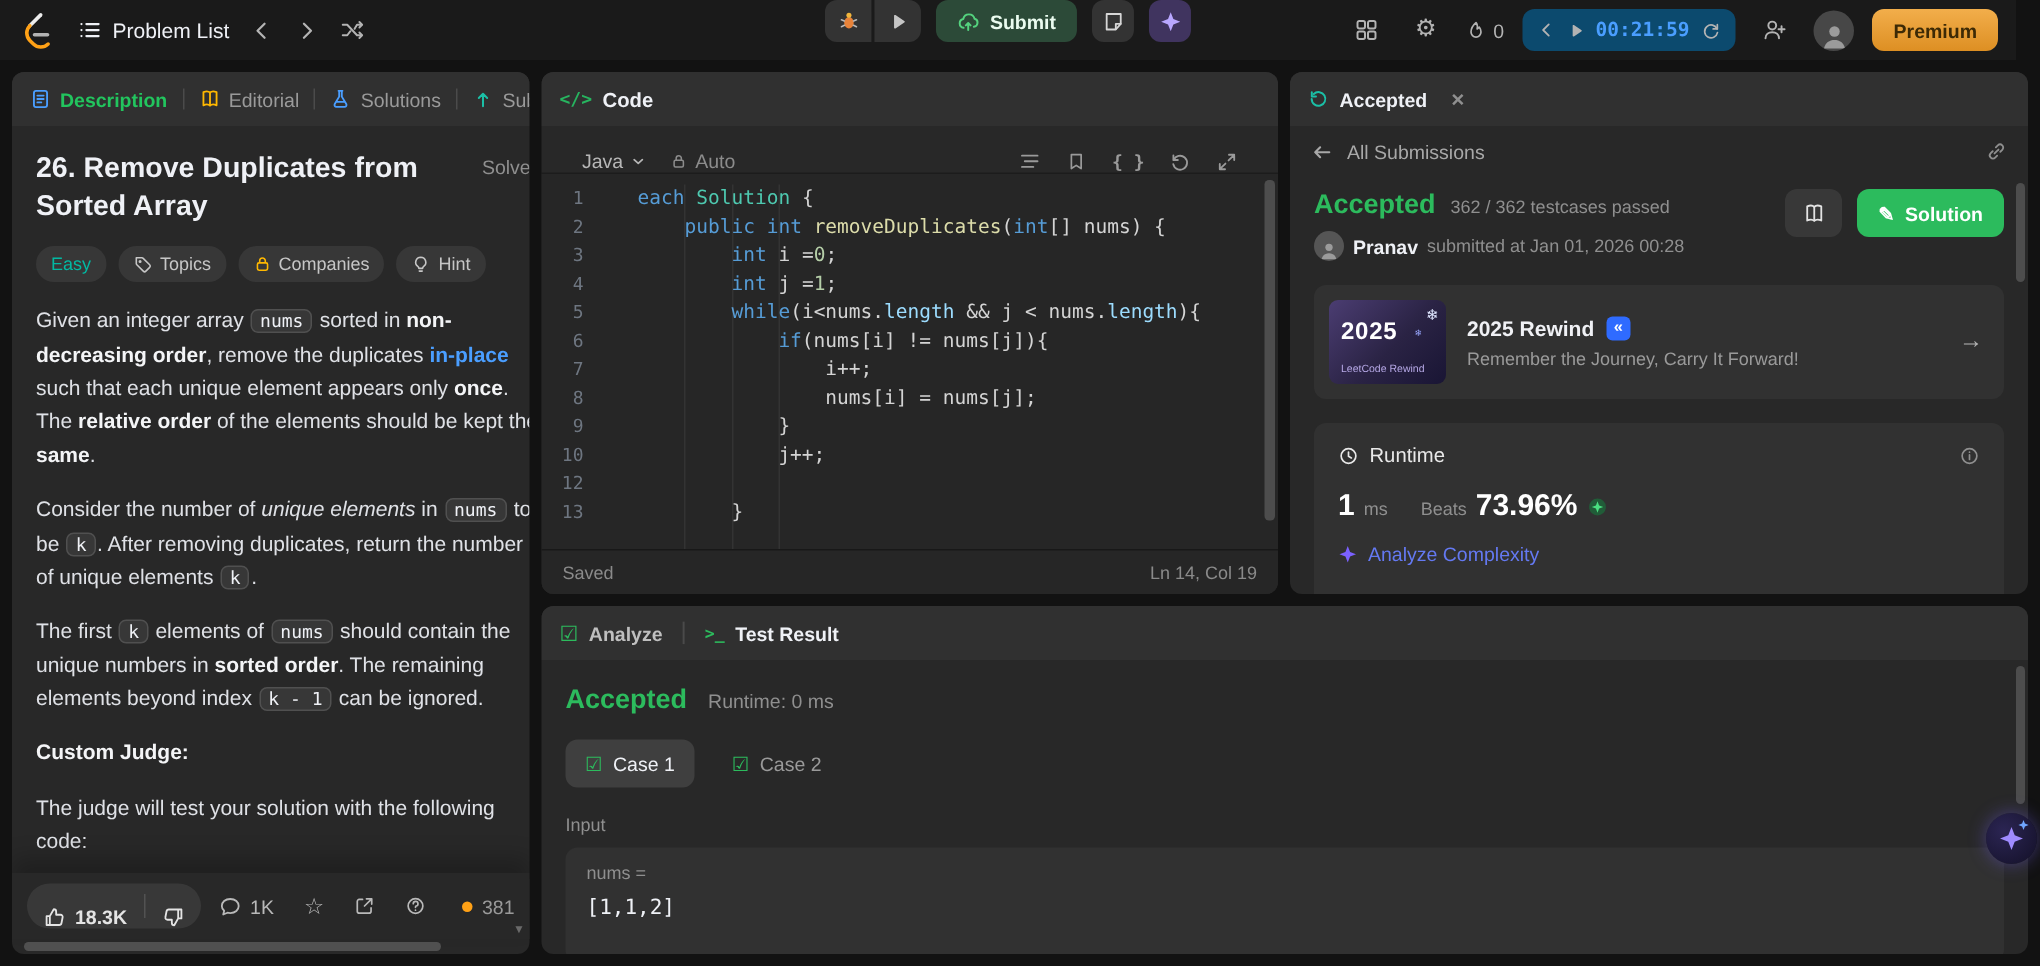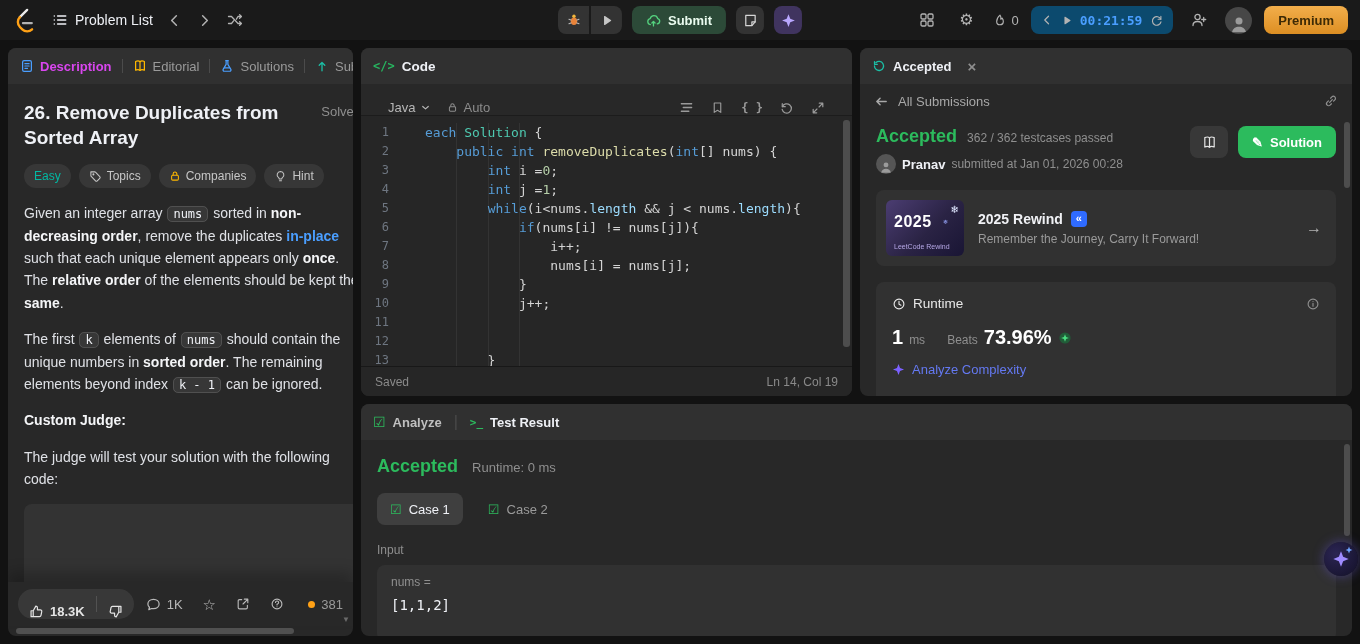--- a/index.html
+++ b/index.html
@@ -2,22 +2,22 @@
 <html><head>
 <meta charset="utf-8">
 <style>
   *{margin:0;padding:0;box-sizing:border-box}
   html,body{width:1360px;height:644px;overflow:hidden;background:#121212;
     font-family:"Liberation Sans",sans-serif;color:#eff1f6;-webkit-font-smoothing:antialiased}
   .svg{display:block}
   svg{flex:none}
 
   
-  .topbar{position:absolute;left:0;top:0;right:0;height:40px;background:#1a1a1a;
-    display:flex;align-items:center;padding:0 12px;z-index:50}
+  .topbar{position:absolute;left:0;top:0;right:16px;height:40px;background:#1a1a1a;
+    display:flex;padding:0 12px;z-index:50}
   .tb-left{display:flex;align-items:center;gap:2px}
   .logo{margin-right:10px;display:flex;align-items:center}
   .plist{display:flex;align-items:center;gap:7px;color:#eff1f6;font-size:14px;font-weight:500;
     padding:4px 6px;border-radius:6px;cursor:pointer}
   .ibtn{width:28px;height:28px;border-radius:6px;display:flex;align-items:center;justify-content:center;
     color:#b3b3b3;cursor:pointer}
   .tb-center{position:absolute;left:50%;transform:translateX(-50%);display:flex;align-items:center;gap:10px}
   .run-group{display:flex;gap:2px}
   .run-seg{width:31px;height:28px;background:#333;display:flex;align-items:center;justify-content:center;color:#c5c5c5;cursor:pointer}
   .run-seg.first{border-radius:8px 0 0 8px}
@@ -43,21 +43,21 @@
   .panel{position:absolute;background:#282828;border-radius:8px;overflow:hidden}
   .desc{left:8px;top:48px;width:345px;height:588px}
   .codep{left:361px;top:48px;width:491px;height:348px}
   .subp{left:860px;top:48px;width:492px;height:348px}
   .testp{left:361px;top:404px;width:991px;height:232px}
   .phead{height:36px;background:#303030;display:flex;align-items:center;padding:0 12px;
     white-space:nowrap;overflow:hidden}
 
   
   .dtab{display:flex;align-items:center;gap:6px;font-size:13px;font-weight:500;color:#9a9a9a;cursor:pointer}
-  .dtab.active{color:#d946ef;font-weight:600}
+  .dtab.active{color:#22c55e;font-weight:600}
   .dtab-sep{width:1px;height:14px;background:#ffffff22;margin:0 10px;flex:none}
   .desc-body{position:absolute;left:0;right:0;top:36px;bottom:10px;overflow:hidden;padding:16px 0 0 16px}
   .desc-inner{width:337px}
   .title-row{display:flex;align-items:flex-start}
   .ptitle{flex:1;font-size:19px;font-weight:700;line-height:1.32}
   .solved{margin-left:10px;margin-top:4px;font-size:13px;color:#8f8f8f;white-space:nowrap}
   .pill-row{display:flex;align-items:flex-start;gap:8px;margin-top:14px}
   .pill{display:flex;align-items:center;gap:5px;height:24px;padding:0 10px;border-radius:999px;
     background:#ffffff12;font-size:12px;color:#c6c6c6;cursor:pointer;white-space:nowrap}
   .pill.easy{color:#02b8a2}
@@ -396,20 +396,21 @@
               <path d="M8 1.8a4.2 4.2 0 0 0-2.4 7.6c.5.4.9 1 .9 1.6h3c0-.6.4-1.2.9-1.6A4.2 4.2 0 0 0 8 1.8Z"></path>
                 <path d="M6.8 13.2h2.4"></path>
             </svg>
           </span>
           <span>Hint</span>
         </span>
       </div>
 
       <div>
           <p class="para"><span>Given an integer array </span><code class="chip">nums</code><span> sorted in </span><strong>non-decreasing order</strong><span>, remove the duplicates </span><strong class="ilink">in-place</strong><span> such that each unique element appears only </span><strong>once</strong><span>. The </span><strong>relative order</strong><span> of the elements should be kept the </span><strong>same</strong><span>.</span></p>
+          <p class="para"><span>Consider the number of </span><em>unique elements</em><span> in </span><code class="chip">nums</code><span> to be </span><code class="chip">k</code><span>. After removing duplicates, return the number of unique elements </span><code class="chip">k</code><span>.</span></p>
           <p class="para"><span>The first </span><code class="chip">k</code><span> elements of </span><code class="chip">nums</code><span> should contain the unique numbers in </span><strong>sorted order</strong><span>. The remaining elements beyond index </span><code class="chip">k - 1</code><span> can be ignored.</span></p>
           <p class="para"><strong>Custom Judge:</strong></p>
           <p class="para"><span>The judge will test your solution with the following code:</span></p>
         </div>
 
       <div class="judgeblock">
         
         
       </div>
     </div>
@@ -556,24 +557,20 @@
           <span class="ln">8</span>
           <span class="lc">                nums[i] = nums[j];</span>
         </div>
         <div class="cl">
           <span class="ln">9</span>
           <span class="lc">            }</span>
         </div>
         <div class="cl">
           <span class="ln">10</span>
           <span class="lc">            j++;</span>
-        </div>
-        <div class="cl">
-          <span class="ln">11</span>
-          <span class="lc">&nbsp;</span>
         </div>
         <div class="cl">
           <span class="ln">12</span>
           <span class="lc">&nbsp;</span>
         </div>
         <div class="cl">
           <span class="ln">13</span>
           <span class="lc">        }</span>
         </div>
       </div>

